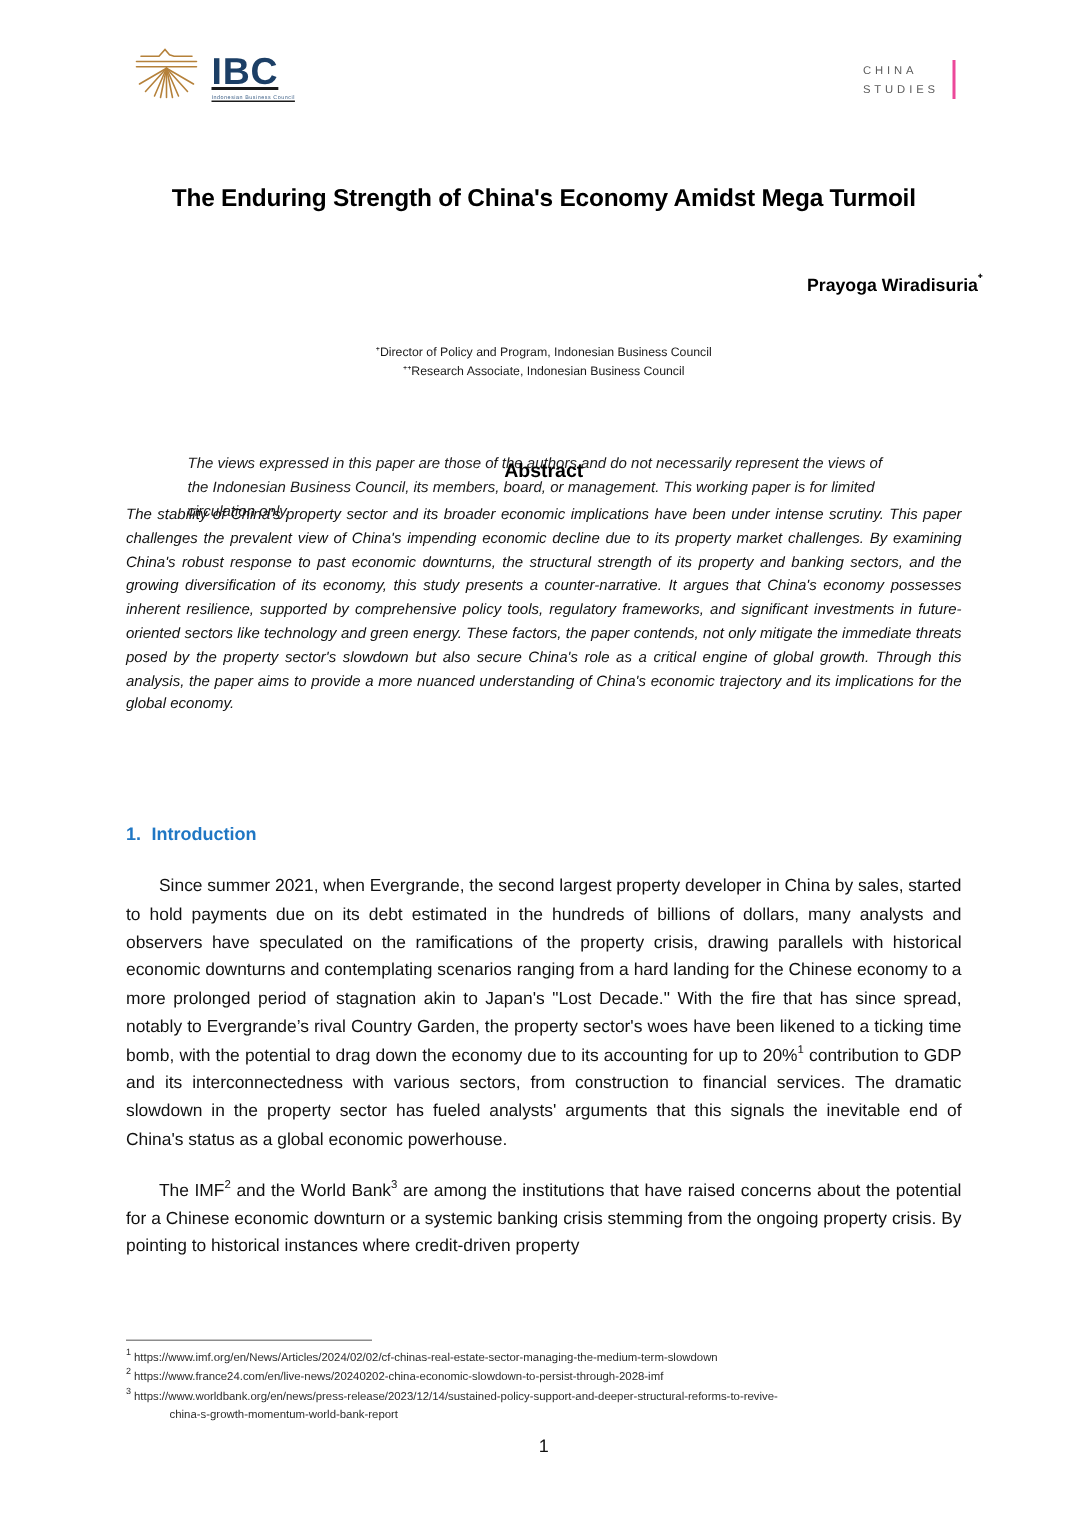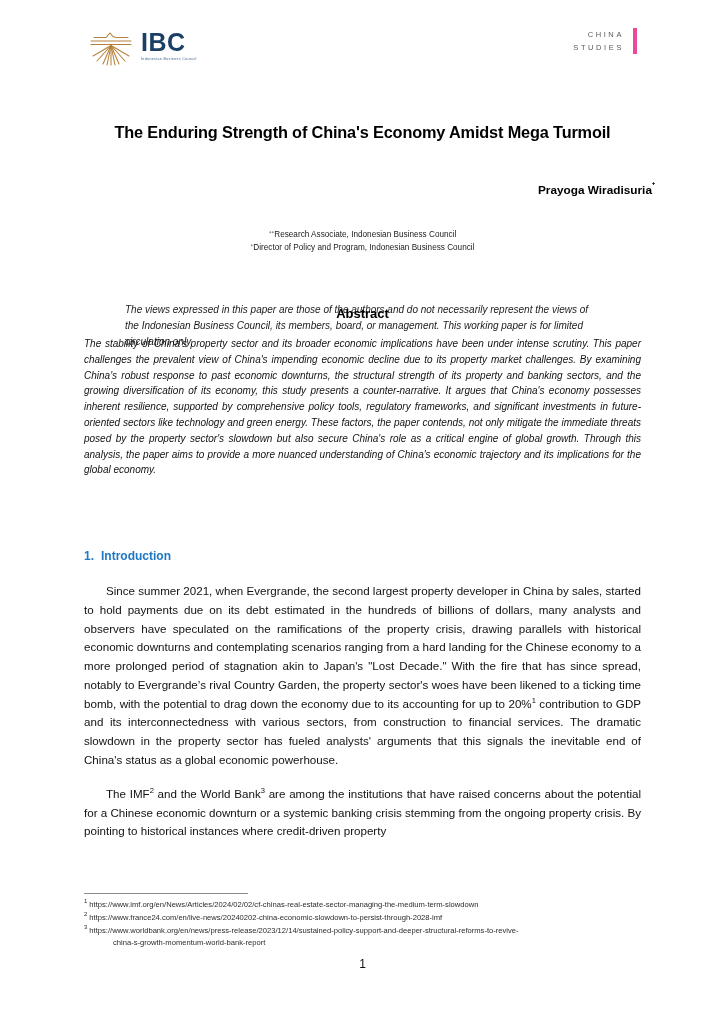--- a/index.html
+++ b/index.html
@@ -26,22 +26,23 @@
     top: 28px;
     left: 0;
     right: 0;
     height: 50px;
   }
   .logo-block {
     position: absolute;
     left: 88px;
     top: 2px;
     display: flex;
-    align-items: flex-start;
+    align-items: flex-end;
     gap: 7px;
+    text-decoration: underline;
   }
   .logo-mark {
     width: 46px;
     height: 38px;
     display: block;
   }
   .logo-text {
     display: flex;
     flex-direction: column;
     justify-content: center;
@@ -58,28 +59,27 @@
   .logo-sub {
     font-size: 3.6px;
     letter-spacing: 0.35px;
     color: #3c5f86;
     margin-top: 3px;
     white-space: nowrap;
   }
   .china-studies {
     position: absolute;
     right: 88px;
-    top: 0;
-    text-align: right;
+    top: 12px;
     font-size: 7.5px;
     letter-spacing: 2.6px;
     line-height: 1.75;
     color: #5a5a5a;
     padding-right: 9px;
-    border-right: 4px solid #ec4899;
+    border-right: 2px solid #ec4899;
     font-weight: 400;
   }
 
   
   .title {
     position: absolute;
     top: 120px;
     left: 70px;
     right: 70px;
     text-align: center;
@@ -253,22 +253,22 @@
 
   <div class="title">
     <div>The Enduring Strength of China's Economy Amidst Mega Turmoil</div>
   </div>
 
   <div class="authors">
     <div><span>Prayoga Wiradisuria</span><sup>⁺</sup></div>
   </div>
 
   <div class="affils">
+    <div>⁺Director of Policy and Program, Indonesian Business Council</div>
     <div>⁺⁺Research Associate, Indonesian Business Council</div>
-    <div>⁺Director of Policy and Program, Indonesian Business Council</div>
   </div>
 
   <div class="disclaimer">The views expressed in this paper are those of the authors and do not necessarily represent the views of the Indonesian Business Council, its members, board, or management. This working paper is for limited circulation only.</div>
 
   <div class="abstract-heading">Abstract</div>
   <div class="abstract-body">The stability of China's property sector and its broader economic implications have been under intense scrutiny. This paper challenges the prevalent view of China's impending economic decline due to its property market challenges. By examining China's robust response to past economic downturns, the structural strength of its property and banking sectors, and the growing diversification of its economy, this study presents a counter-narrative. It argues that China's economy possesses inherent resilience, supported by comprehensive policy tools, regulatory frameworks, and significant investments in future-oriented sectors like technology and green energy. These factors, the paper contends, not only mitigate the immediate threats posed by the property sector's slowdown but also secure China's role as a critical engine of global growth. Through this analysis, the paper aims to provide a more nuanced understanding of China's economic trajectory and its implications for the global economy.</div>
 
   <div class="section-heading">
     <span class="num">1.</span><span>Introduction</span>
   </div>

